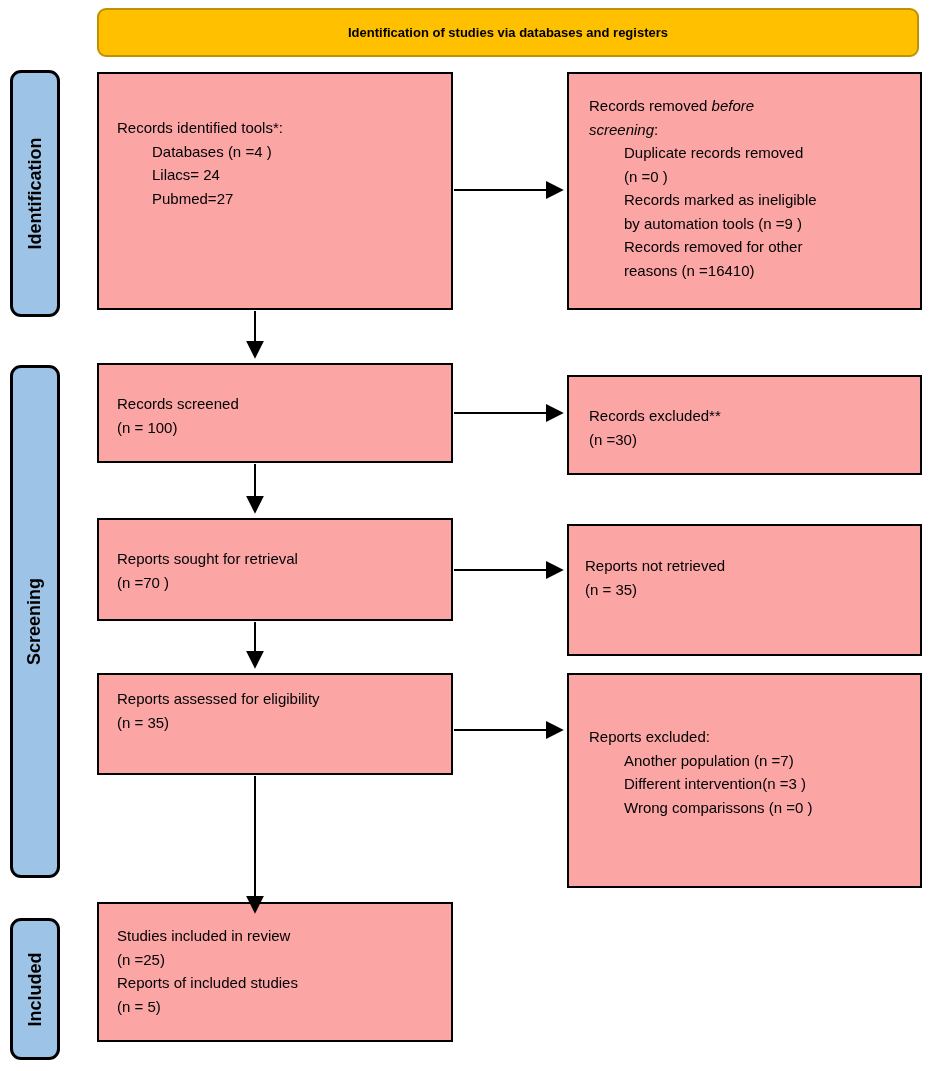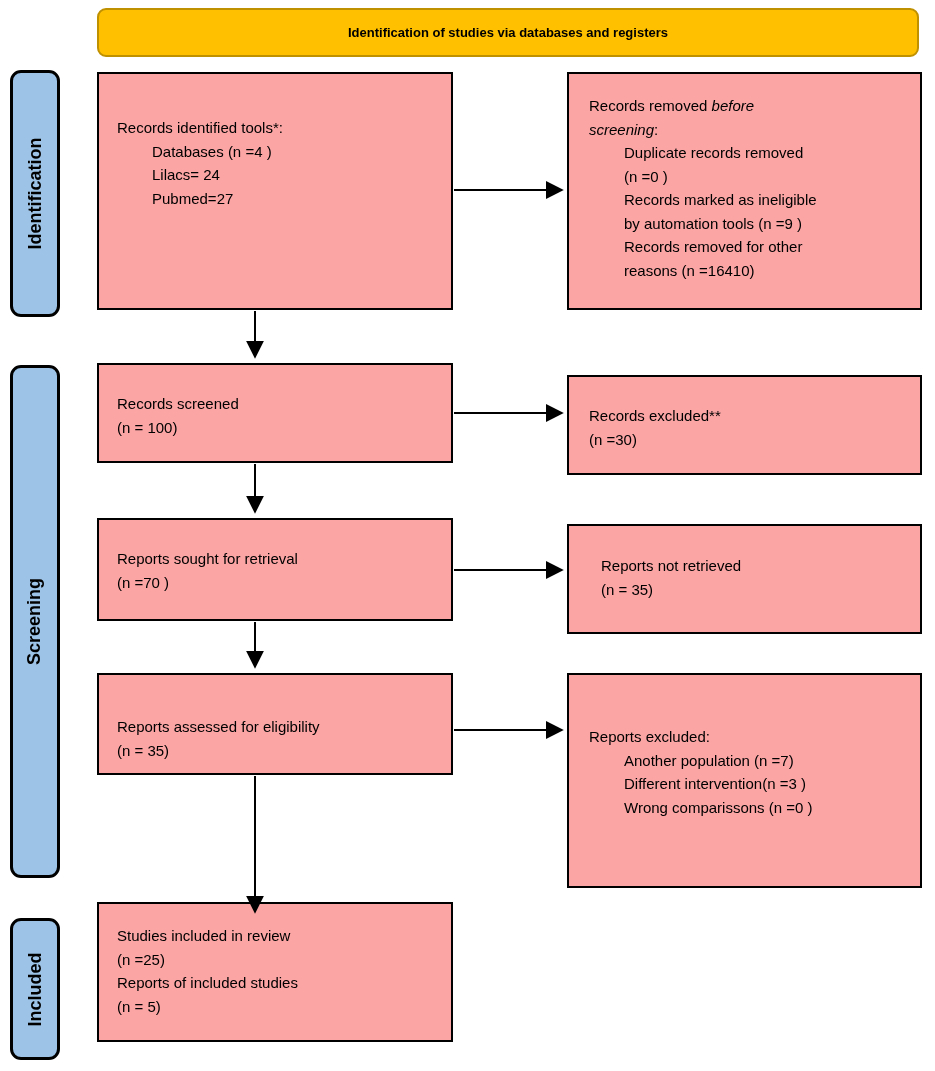--- a/index.html
+++ b/index.html
@@ -24,22 +24,22 @@
   .fbox {
     position:absolute; background:#fca5a5; border:2.5px solid #000;
     box-sizing:border-box; font-size:15px; line-height:23.5px;
   }
   .indent { padding-left:35px; }
   #box-identified      { left:97px;  top:72px;  width:356px; height:238px; padding:42px 12px 0 18px; }
   #box-removed         { left:567px; top:72px;  width:355px; height:238px; padding:20px 12px 0 20px; }
   #box-screened        { left:97px;  top:363px; width:356px; height:100px; padding:27px 12px 0 18px; }
   #box-excluded        { left:567px; top:363px; width:355px; height:100px; padding:27px 12px 0 20px;margin-top:12px; }
   #box-sought          { left:97px;  top:518px; width:356px; height:103px; padding:27px 12px 0 18px; }
-  #box-notretrieved    { left:567px; top:524px; width:355px; height:110px; padding:28px 12px 0 32px; }
-  #box-assessed        { left:97px;  top:673px; width:356px; height:102px; padding:40px 12px 0 18px; }
+  #box-notretrieved    { left:567px; top:524px; width:355px; height:132px; padding:28px 12px 0 16px; }
+  #box-assessed        { left:97px;  top:673px; width:356px; height:102px; padding:12px 12px 0 18px; }
   #box-reportsexcluded { left:567px; top:673px; width:355px; height:215px; padding:50px 12px 8px 20px; }
   #box-included        { left:97px;  top:902px; width:356px; height:140px; padding:20px 12px 0 18px; }
   #stage-identification { left:10px; top:70px;  height:247px; }
   #stage-screening      { left:10px; top:365px; height:513px; }
   #stage-included       { left:10px; top:918px; height:142px; }
   .arrows { position:absolute; left:0; top:0; width:935px; height:1071px; pointer-events:none; }
 </style>
 </head>
 <body>
 

